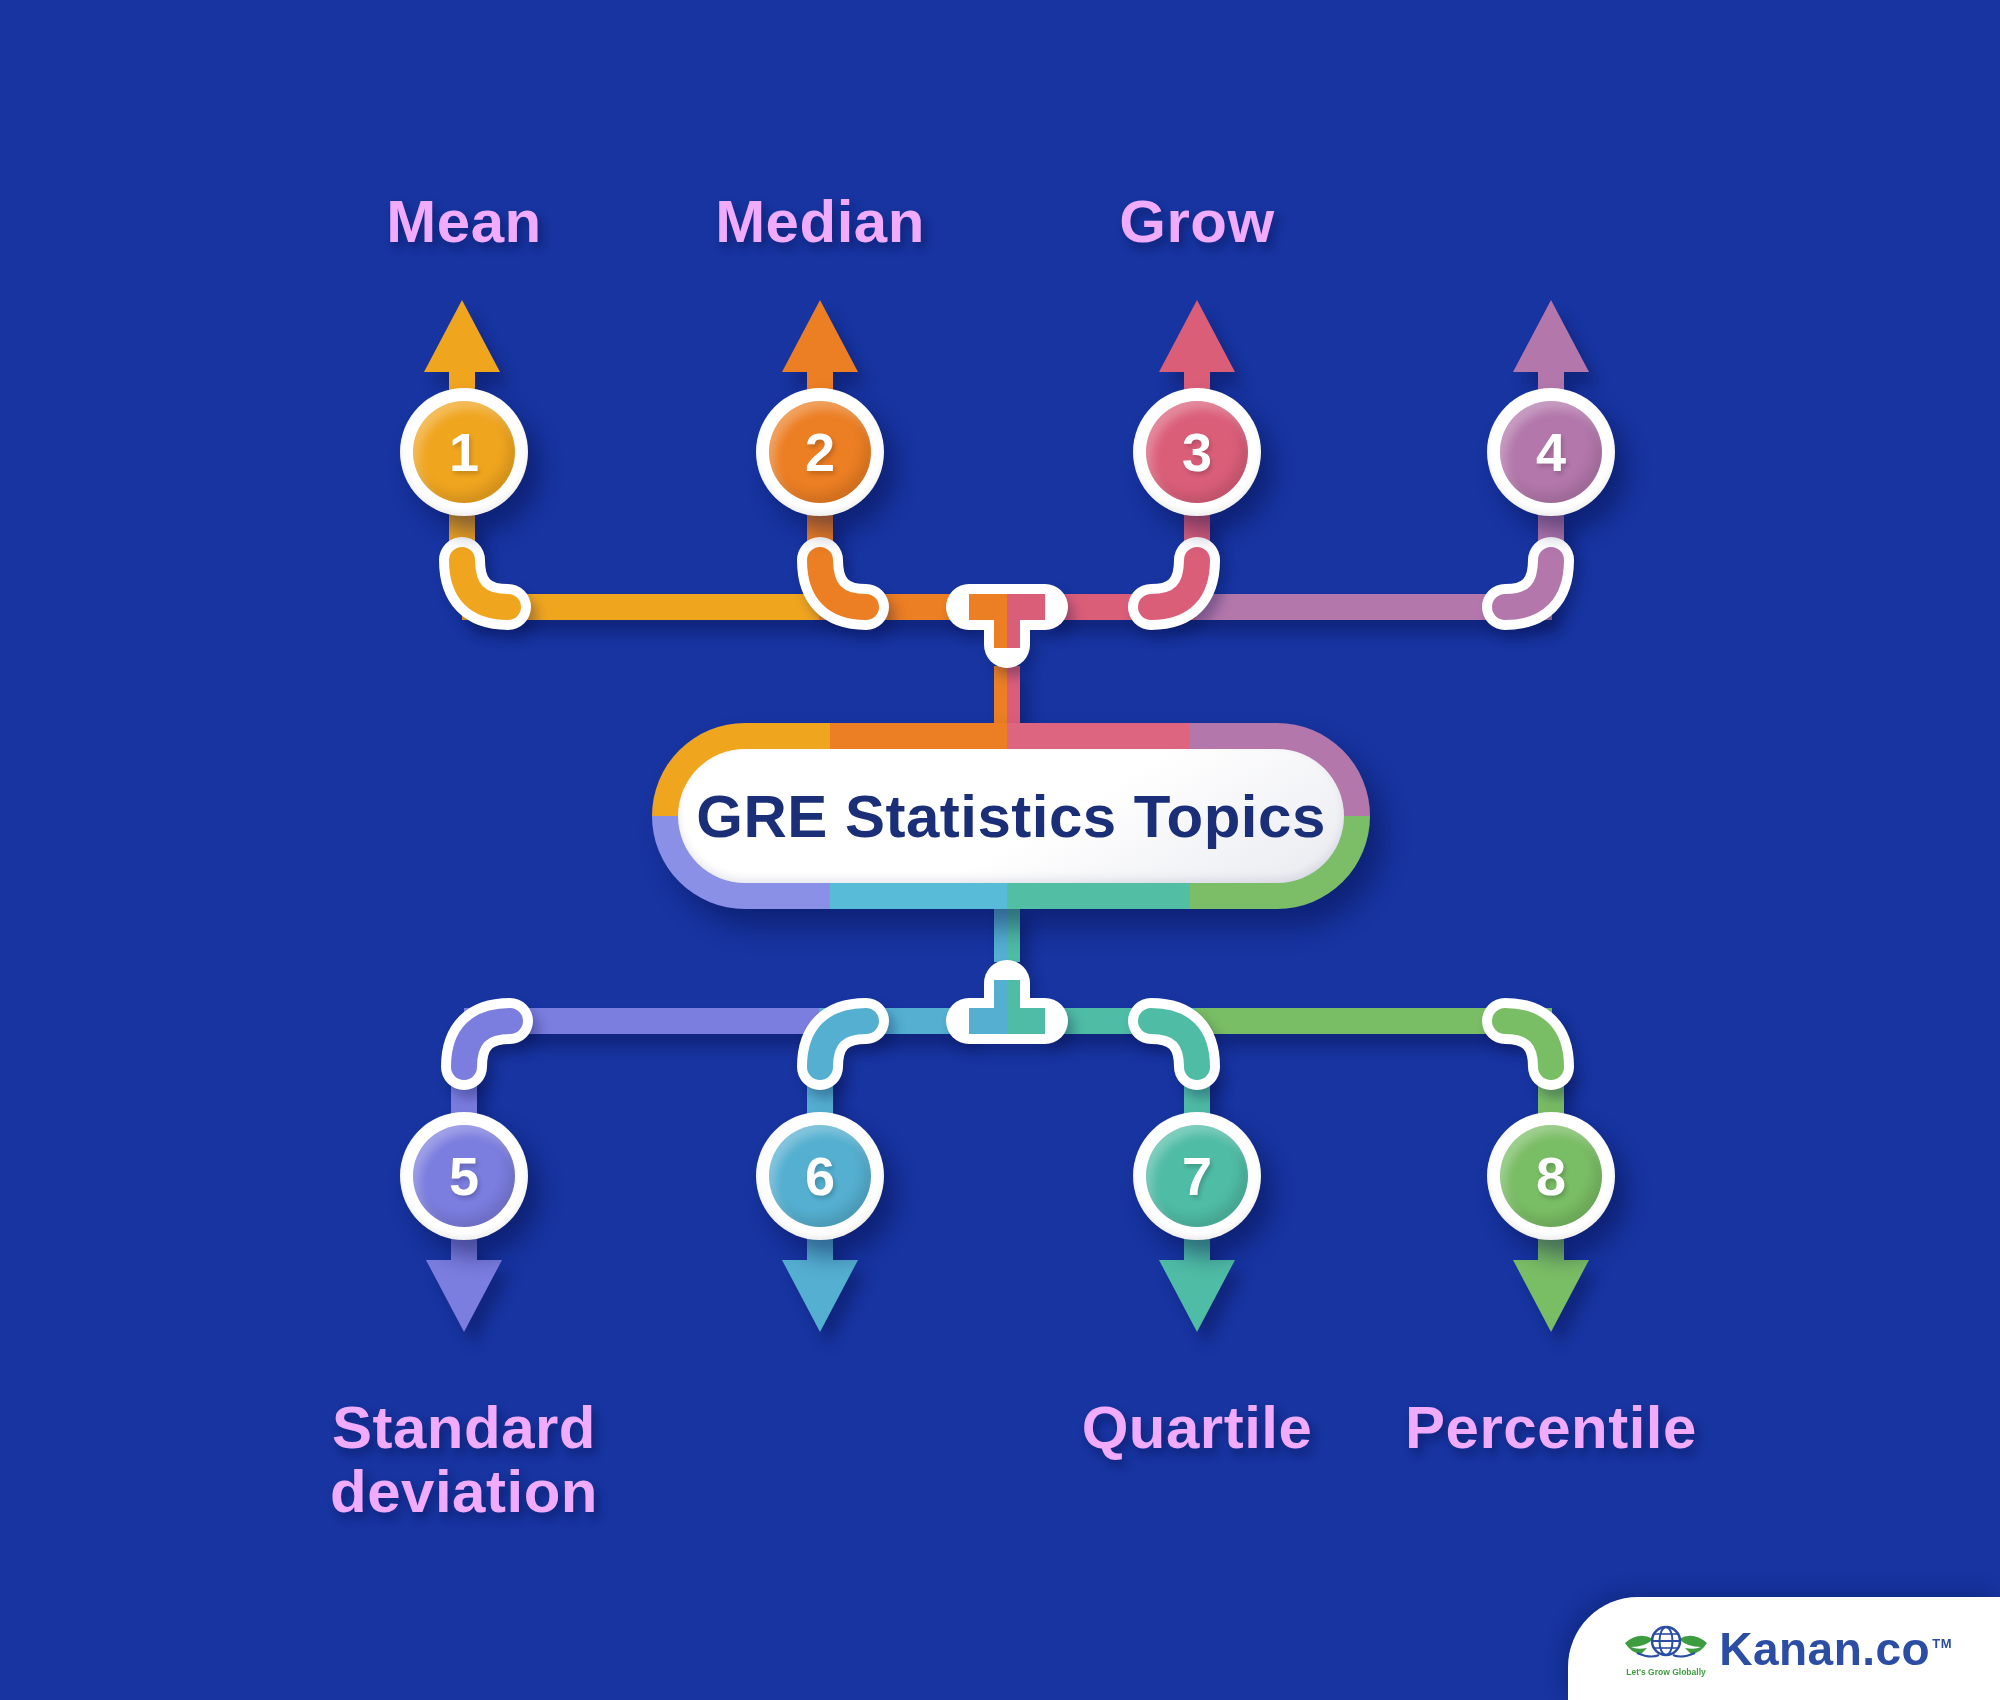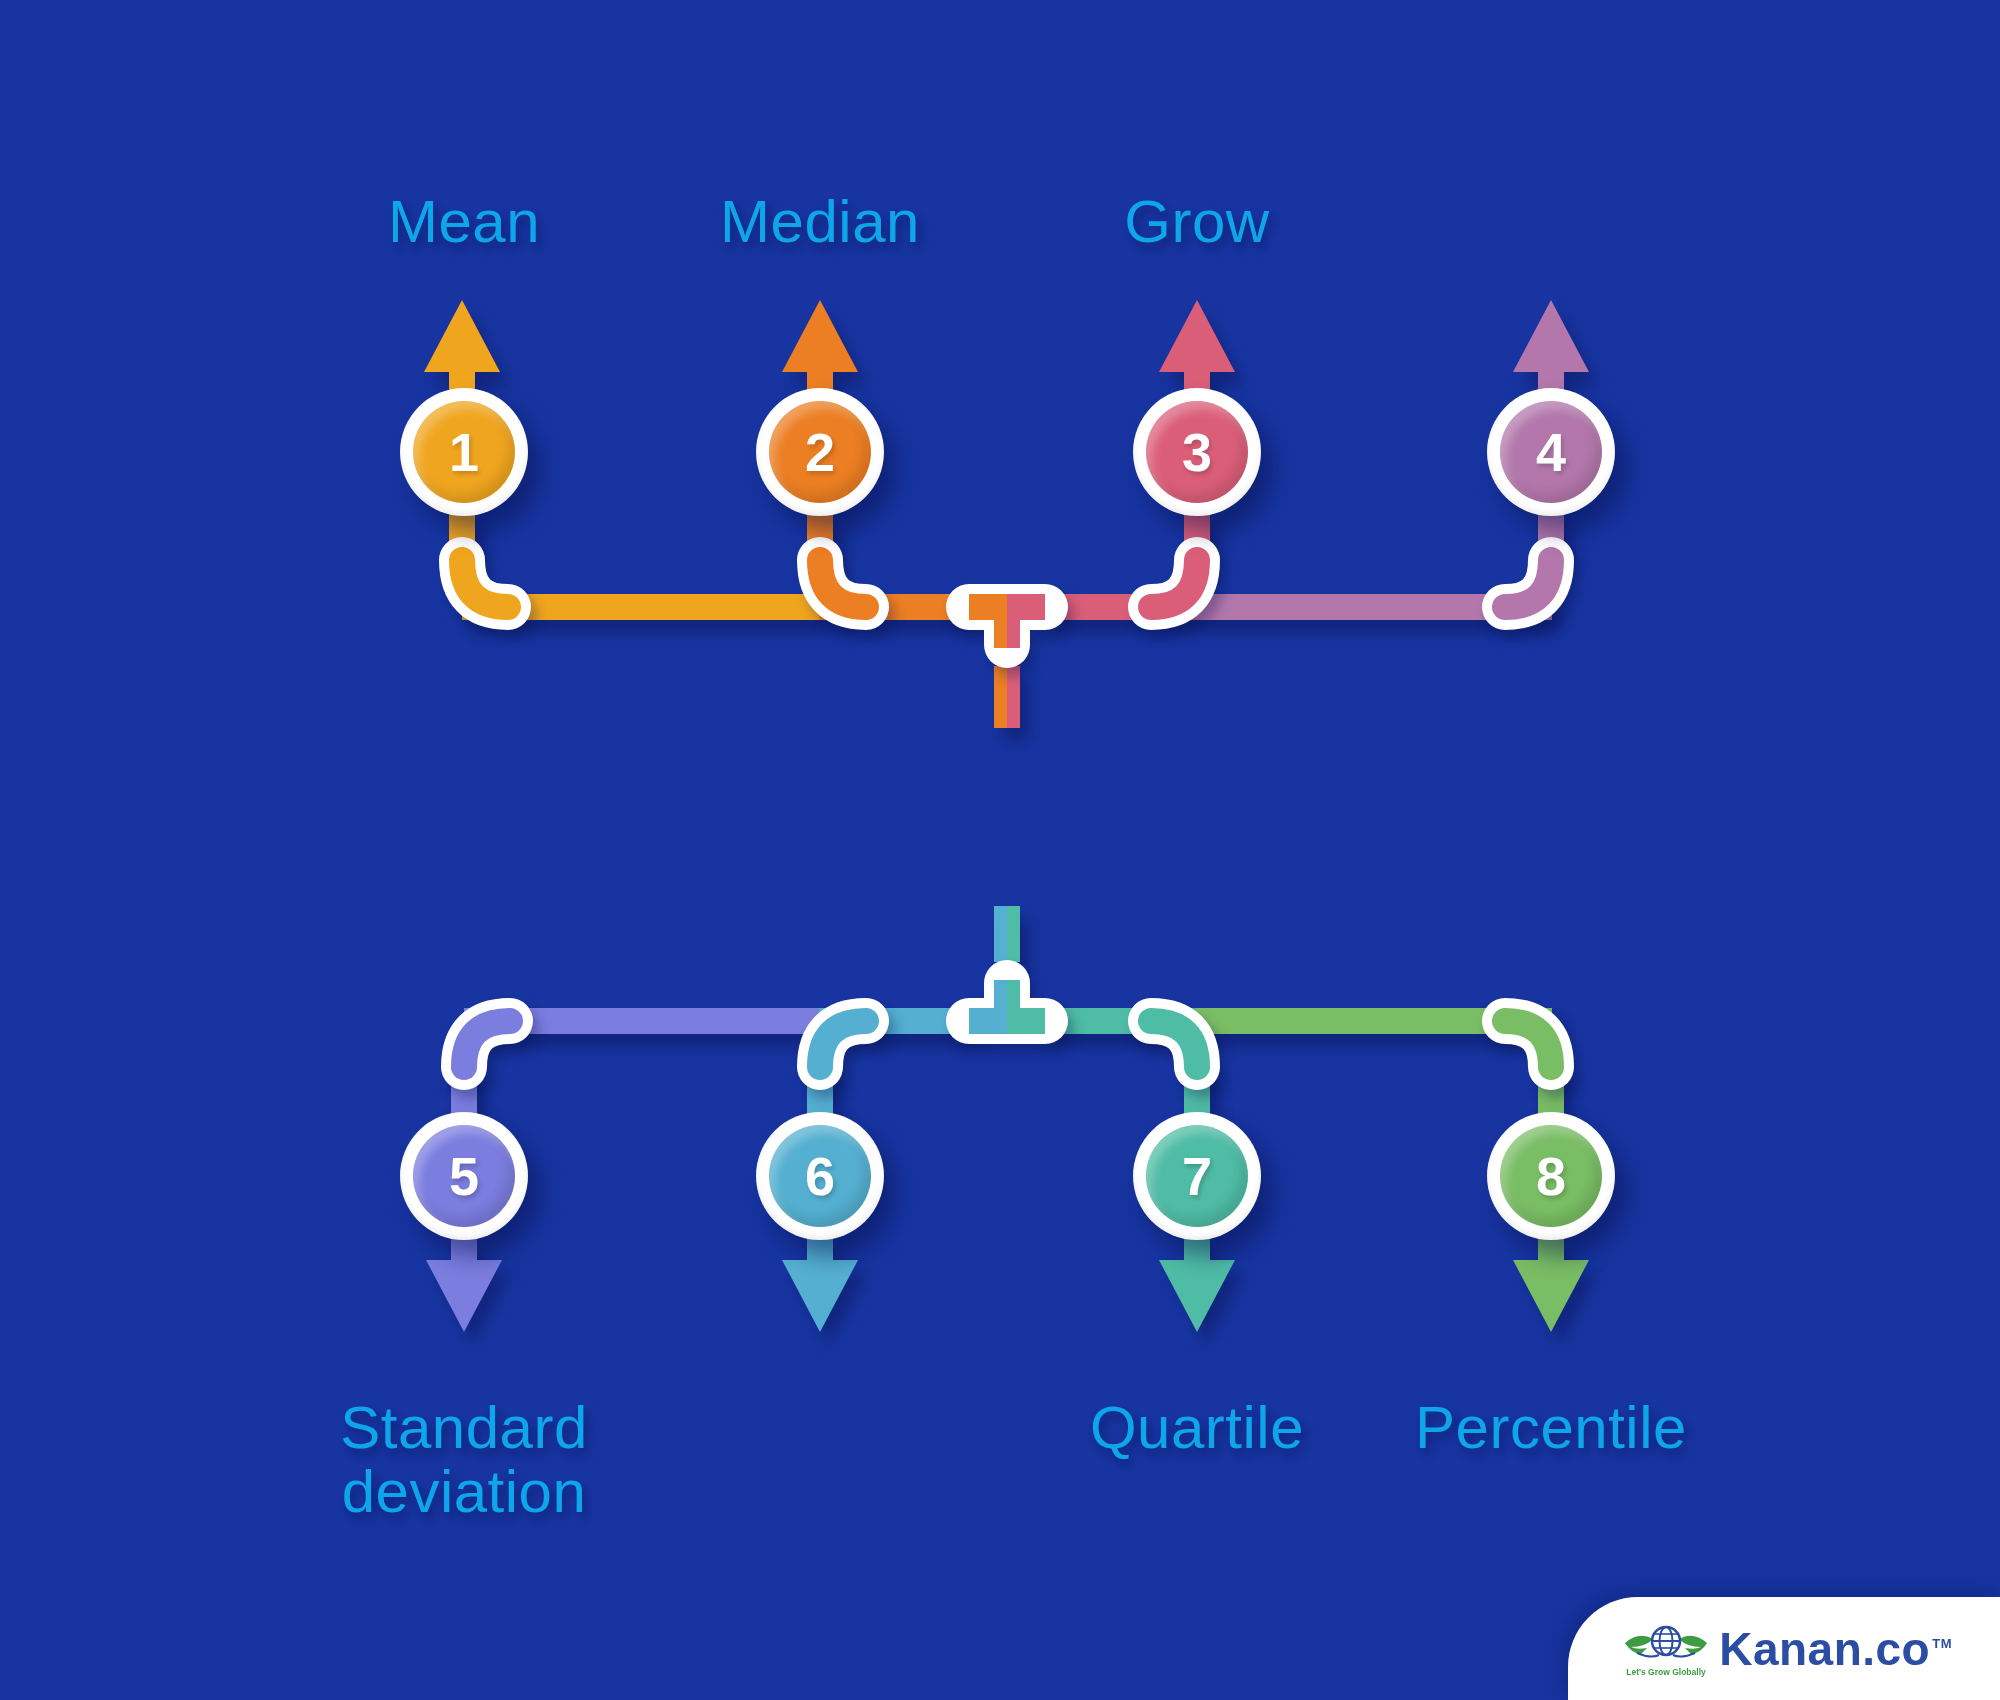--- a/index.html
+++ b/index.html
@@ -25,22 +25,22 @@
   .n1{left:400px;top:388px;}  .n2{left:756px;top:388px;}
   .n3{left:1133px;top:388px;} .n4{left:1487px;top:388px;}
   .n5{left:400px;top:1112px;} .n6{left:756px;top:1112px;}
   .n7{left:1133px;top:1112px;}.n8{left:1487px;top:1112px;}
   .n1 .fill{background:var(--node1);} .n2 .fill{background:var(--node2);}
   .n3 .fill{background:var(--node3);} .n4 .fill{background:var(--node4);}
   .n5 .fill{background:var(--node5);} .n6 .fill{background:var(--node6);}
   .n7 .fill{background:var(--node7);} .n8 .fill{background:var(--node8);}
 
   
-  .label{position:absolute;width:520px;z-index:3;color:#0ea5e9;
-    font-size:60px;font-weight:400;text-align:center;line-height:64px;
+  .label{position:absolute;width:520px;z-index:3;color:#f0abfc;
+    font-size:60px;font-weight:700;text-align:center;line-height:64px;
     white-space:pre-line;letter-spacing:.5px;
     text-shadow:4px 6px 10px rgba(4,14,70,.45);}
   .lt{top:190px;}
   .l1{left:204px;} .l2{left:560px;} .l3{left:937px;} .l4{left:1291px;}
   .lb{top:1364px;margin-top:32px;}
   .l5{left:204px;} .l6{left:560px;} .l7{left:937px;} .l8{left:1291px;}
 
   
   .pill{position:absolute;left:652px;top:723px;width:718px;height:186px;
     border-radius:93px;overflow:hidden;z-index:2;
@@ -209,20 +209,33 @@
     </div>
 
   <div class="label lt l1">Mean</div>
   <div class="label lt l2">Median</div>
   <div class="label lt l3">Grow</div>
   <div class="label lb l5">Standard
 deviation</div>
   <div class="label lb l7">Quartile</div>
   <div class="label lb l8">Percentile</div>
 
+  <div class="pill">
+    <div class="seg s1"></div>
+    <div class="seg s2"></div>
+    <div class="seg s3"></div>
+    <div class="seg s4"></div>
+    <div class="seg s5"></div>
+    <div class="seg s6"></div>
+    <div class="seg s7"></div>
+    <div class="seg s8"></div>
+    <div class="face">
+      <span class="title">GRE Statistics Topics</span>
+    </div>
+  </div>
 
   <div class="brand-panel">
     <div class="brand-lockup">
       <div class="brand-mark">
         <svg width="86" height="64" viewBox="0 0 86 64">
 
           <g>
             <path d="M2,26 Q16,14 30,22 Q22,30 8,30 Q14,33 24,31 L18,37 Q8,36 2,26 Z" fill="#3d9c40"></path>
             <path d="M84,26 Q70,14 56,22 Q64,30 78,30 Q72,33 62,31 L68,37 Q78,36 84,26 Z" fill="#3d9c40"></path>
             <path d="M14,36 Q28,42 36,38" stroke="#2B4DA4" stroke-width="2" fill="none"></path>

